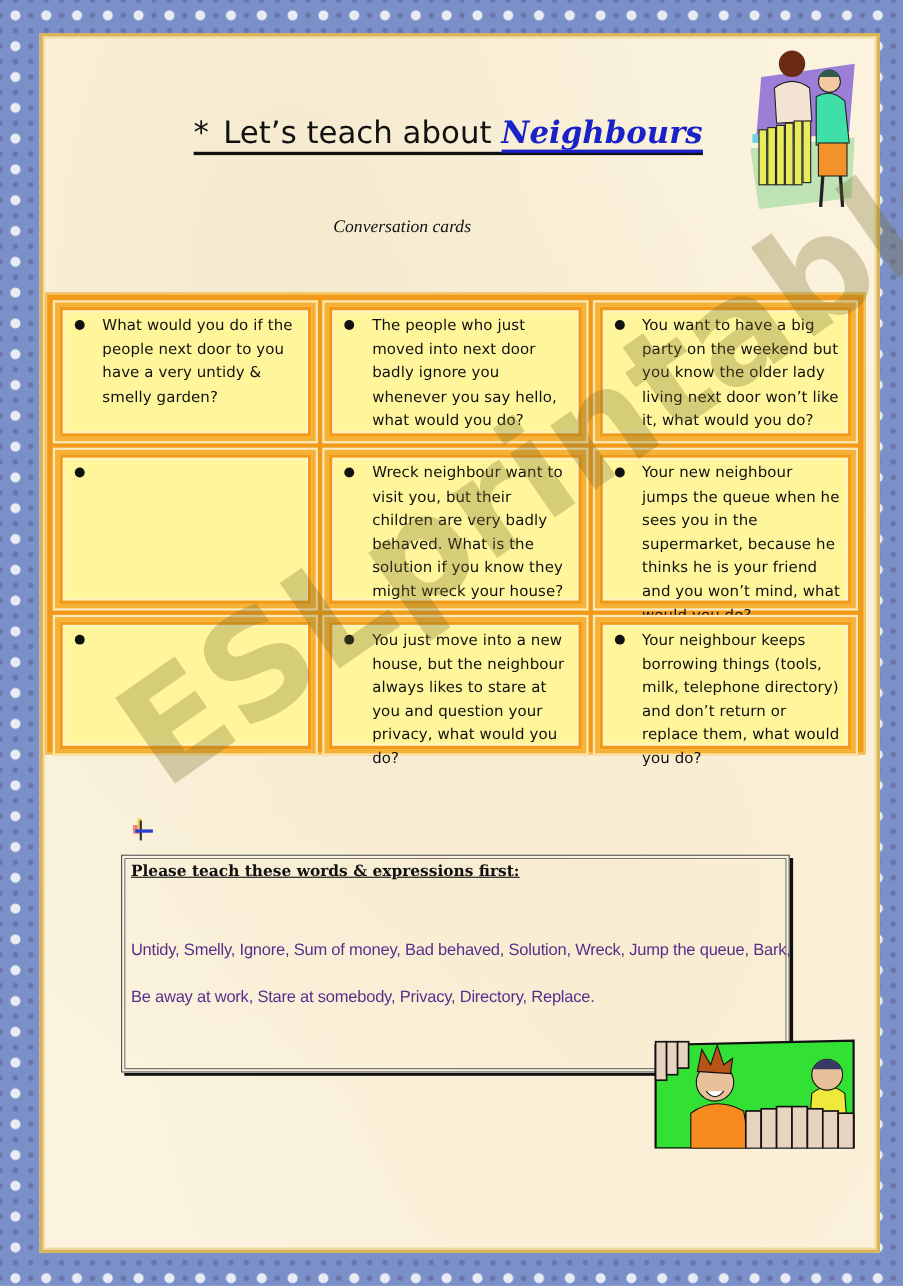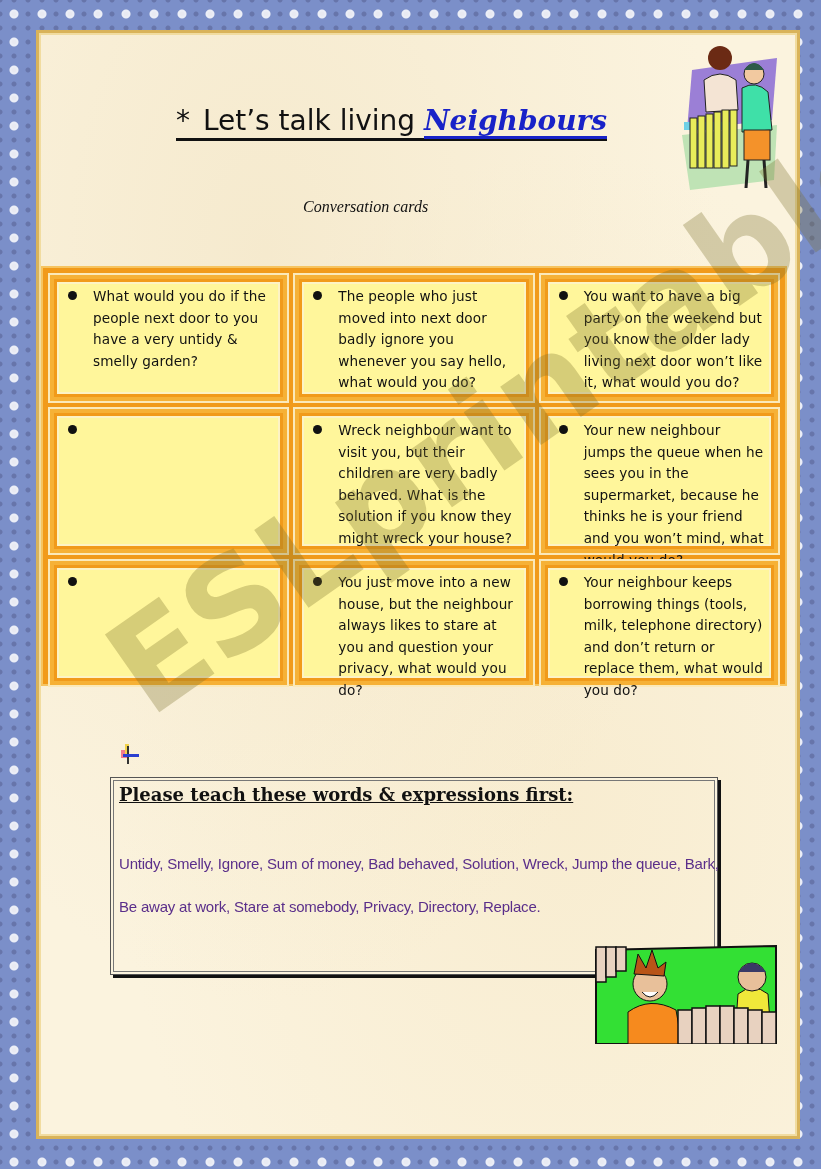--- a/index.html
+++ b/index.html
@@ -60,21 +60,21 @@
     white-space: nowrap; font-family: "DejaVu Sans", sans-serif; pointer-events: none;
   }
   .marker { position: absolute; left: 117px; top: 742px; width: 24px; height: 24px; }
   .vocab {
     position: absolute; left: 110px; top: 777px; width: 606px; height: 196px;
     border: 1px solid #555; box-shadow: 3px 3px 0 #111, inset 0 0 0 2px #fbf3de, inset 0 0 0 3px #777;
     background: transparent;
   }
   .vocab-head {
     position: absolute; left: 8px; top: 6px; font-family: "DejaVu Serif", serif; font-weight: bold;
-    font-size: 18px; text-decoration: underline; color: #111;
+    font-size: 14px; text-decoration: underline; color: #111;
   }
   .vocab-body {
     position: absolute; left: 8px; top: 64px; width: 600px; font-family: "Liberation Sans", sans-serif;
     font-size: 15px; line-height: 43px; color: #5a2e8a; letter-spacing: -0.2px;
   }
   .clip-bottom { position: absolute; left: 588px; top: 932px; width: 196px; height: 112px; }
 </style>
 </head>
 <body>
 
@@ -96,21 +96,21 @@
   </g>
   <circle cx="72" cy="34" r="10" fill="#f2c9a0" stroke="#222"></circle>
   <path d="M62 30 Q72 16 82 30" fill="#2d5a4a"></path>
   <path d="M60 48 Q74 40 86 52 L90 90 L60 92 Z" fill="#3fe0a8" stroke="#222"></path>
   <rect x="62" y="90" width="26" height="30" fill="#f4922a" stroke="#222"></rect>
   <path d="M66 120 L64 148 M82 120 L84 148" stroke="#222" stroke-width="3"></path>
 </svg>
 
 <div class="title">
   <span class="star">*</span>
-  <span>Let’s talk living</span>
+  <span>Let’s teach about</span>
   <span class="hl">Neighbours</span>
 </div>
 
 <div class="subtitle">Conversation cards</div>
 
 <div class="grid">
   <div class="cell">
       <div class="card">
         <span class="bullet"></span>
         <span class="card-text">What would you do if the people next door to you have a very untidy &amp; smelly garden?</span>

